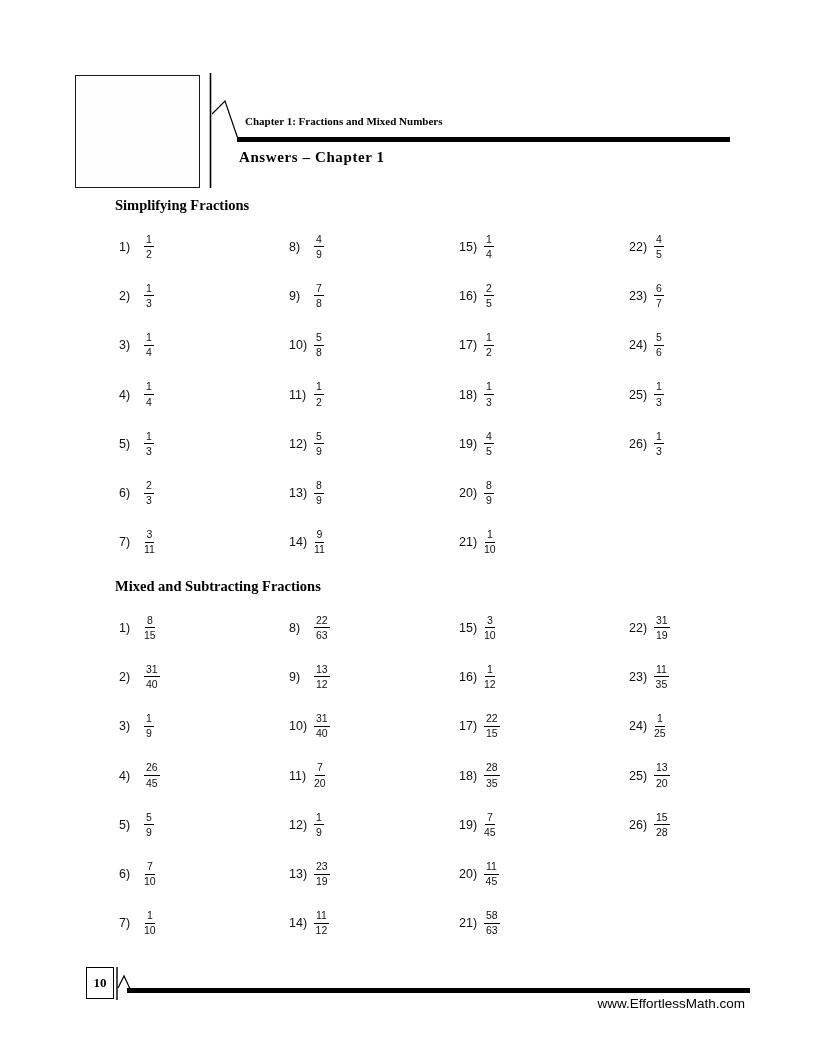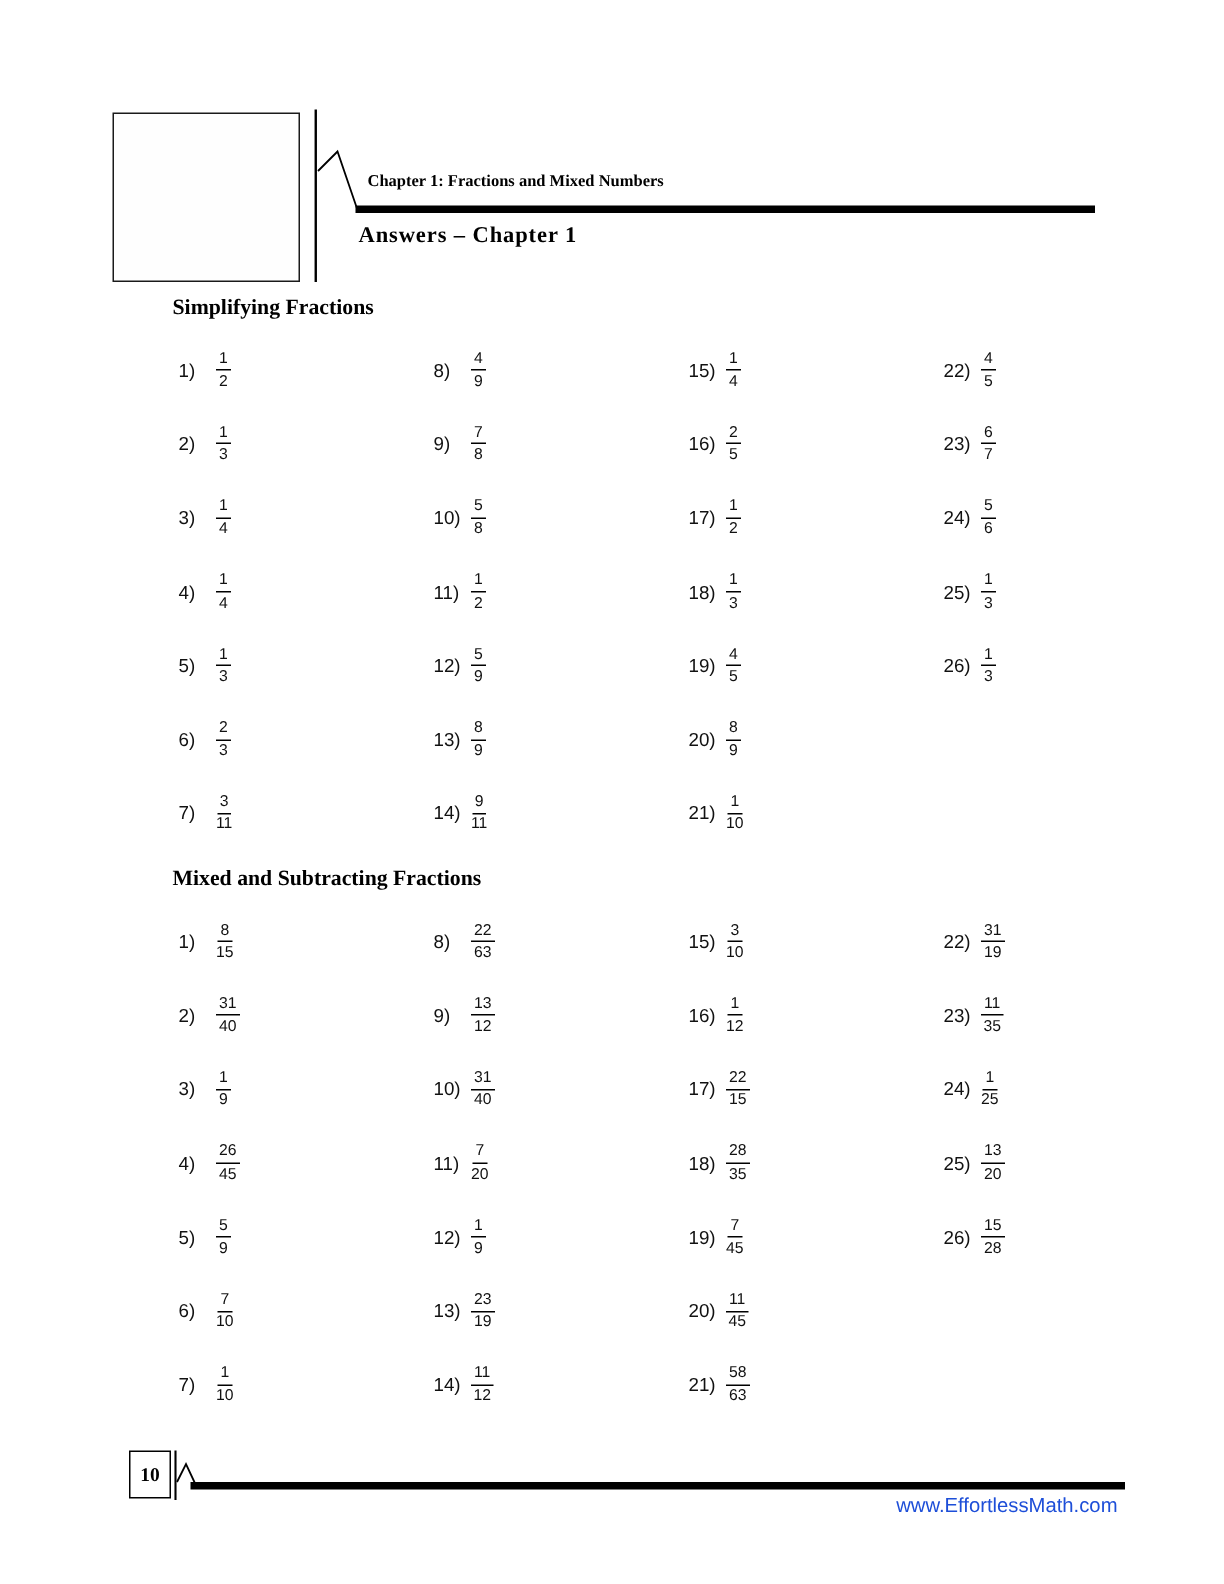--- a/index.html
+++ b/index.html
@@ -474,13 +474,13 @@
           <span class="den">28</span>
         </span>
       </div>
     </div>
 </div>
 
 <div class="page-box">
   <span>10</span>
 </div>
 <div class="footer-rule"></div>
-<a class="website-link" href="#" style="color: #1d4ed8;">www.EffortlessMath.com</a>
+<a class="website-link" href="#" style="color: #000000;">www.EffortlessMath.com</a>
 
 </body></html>

